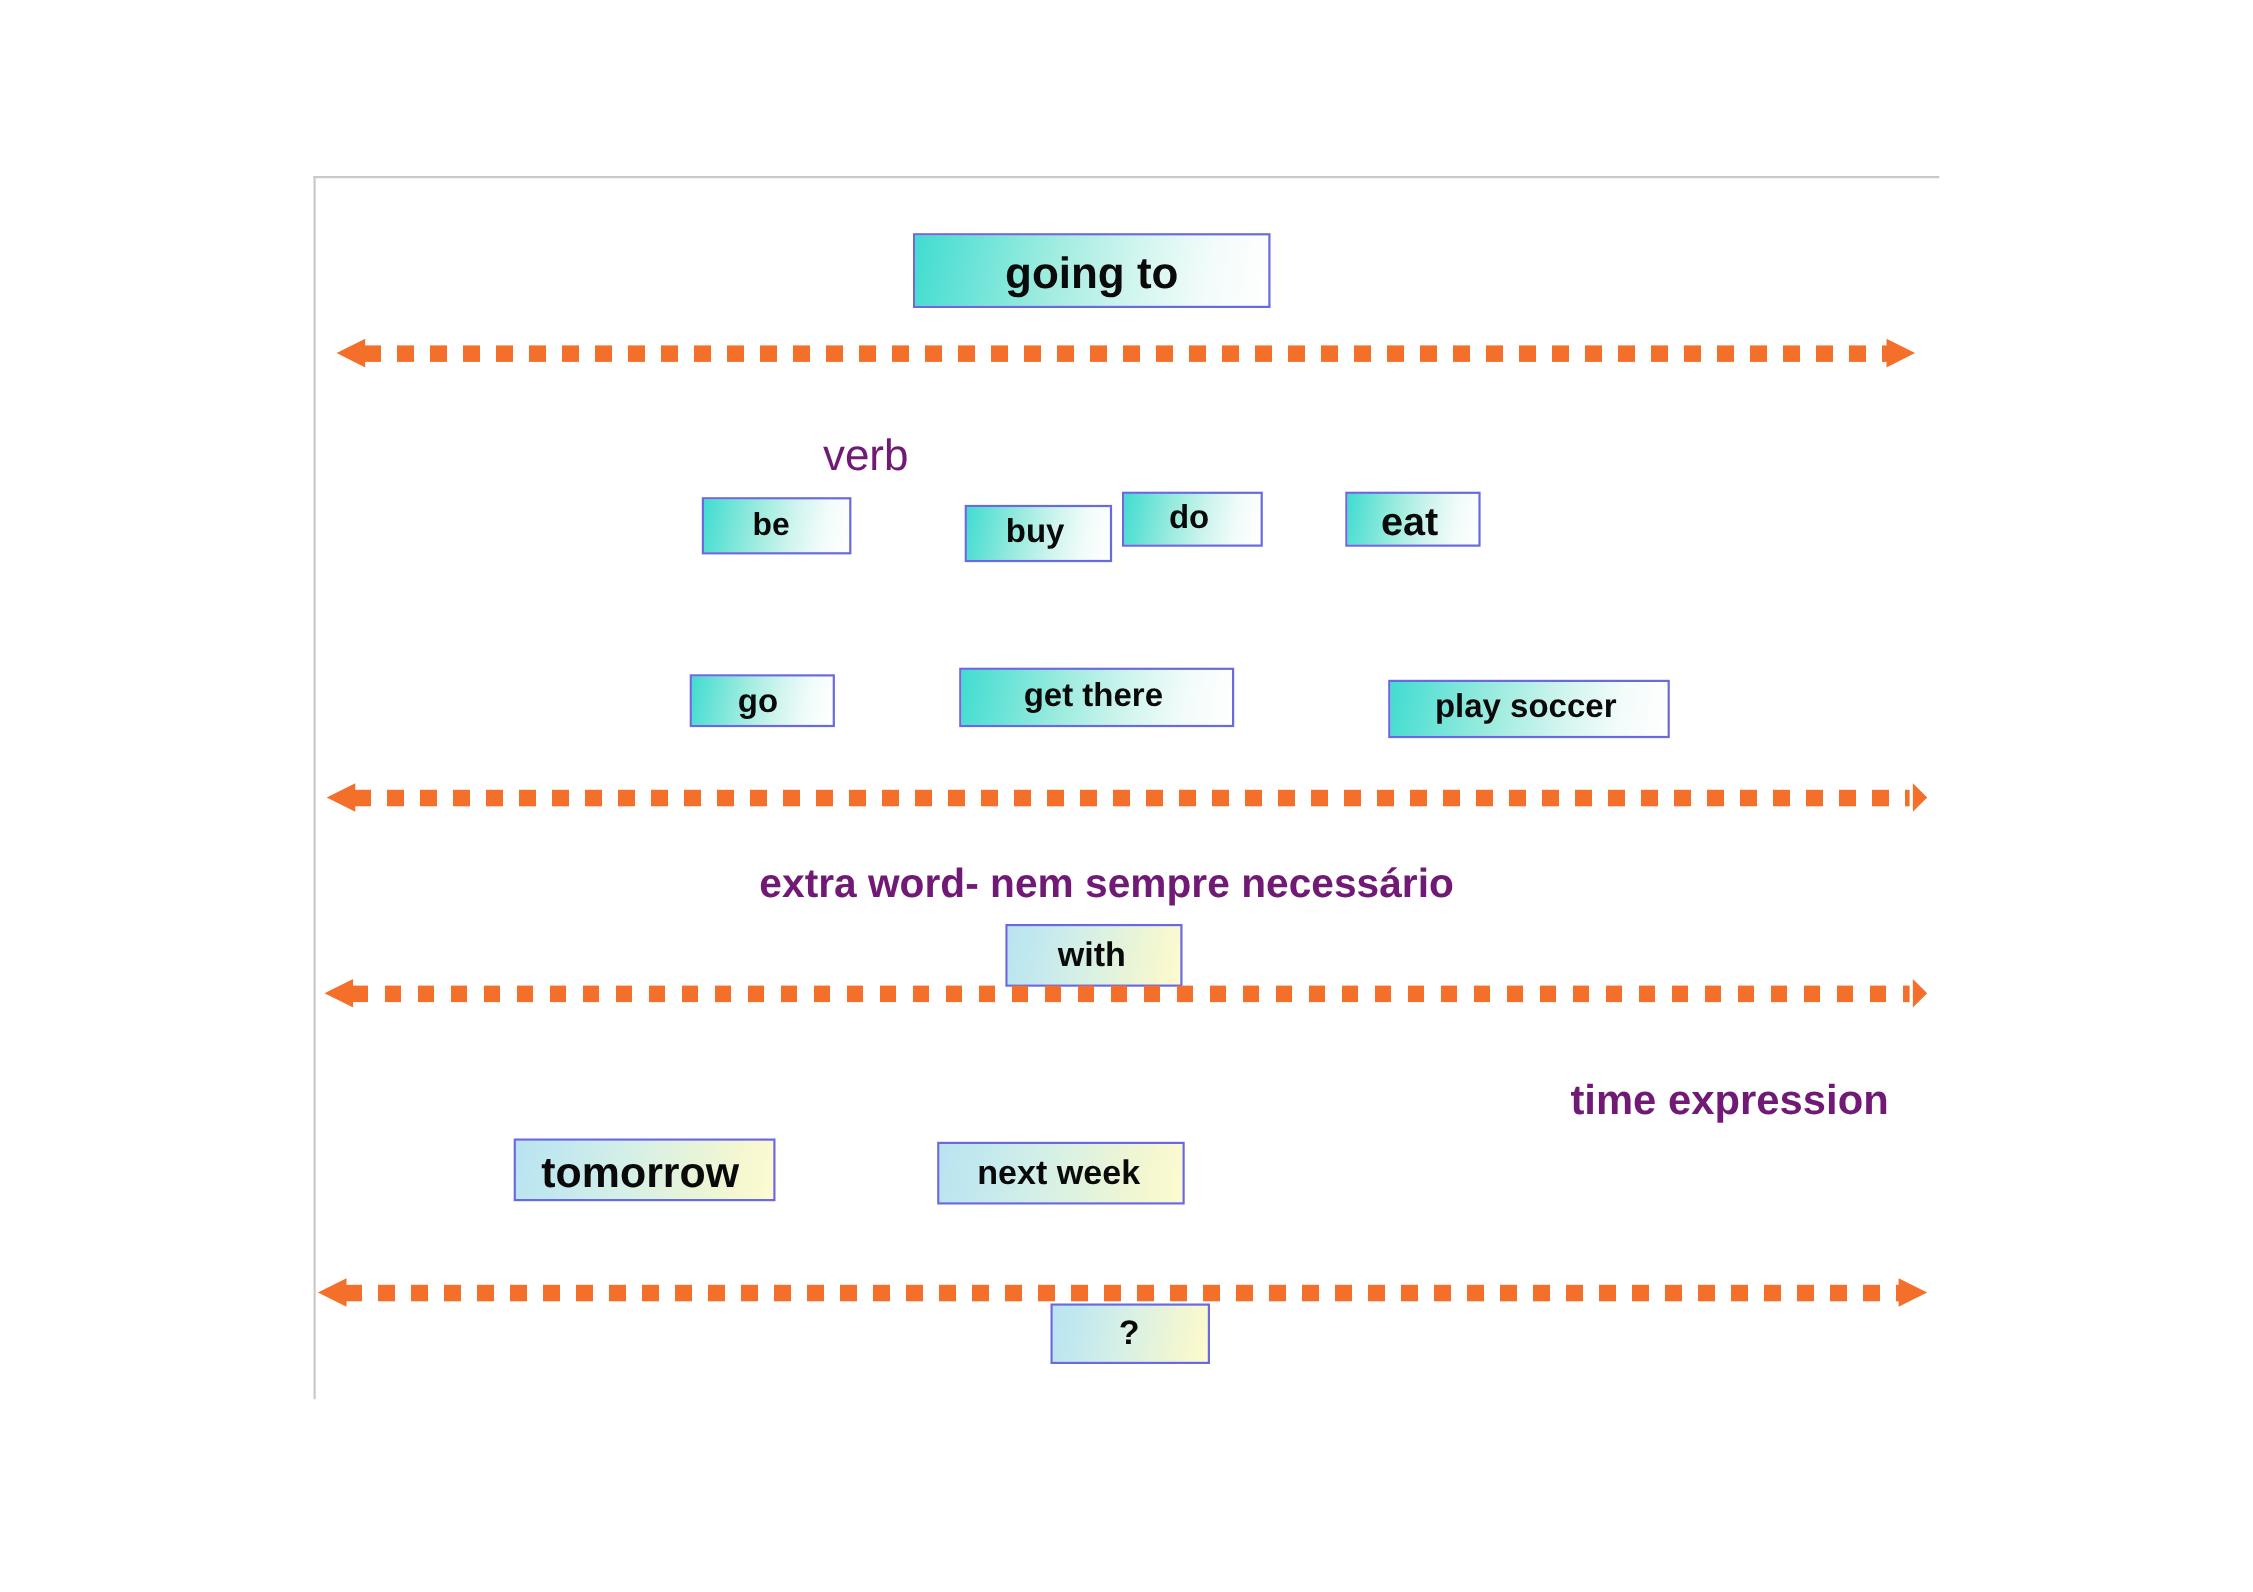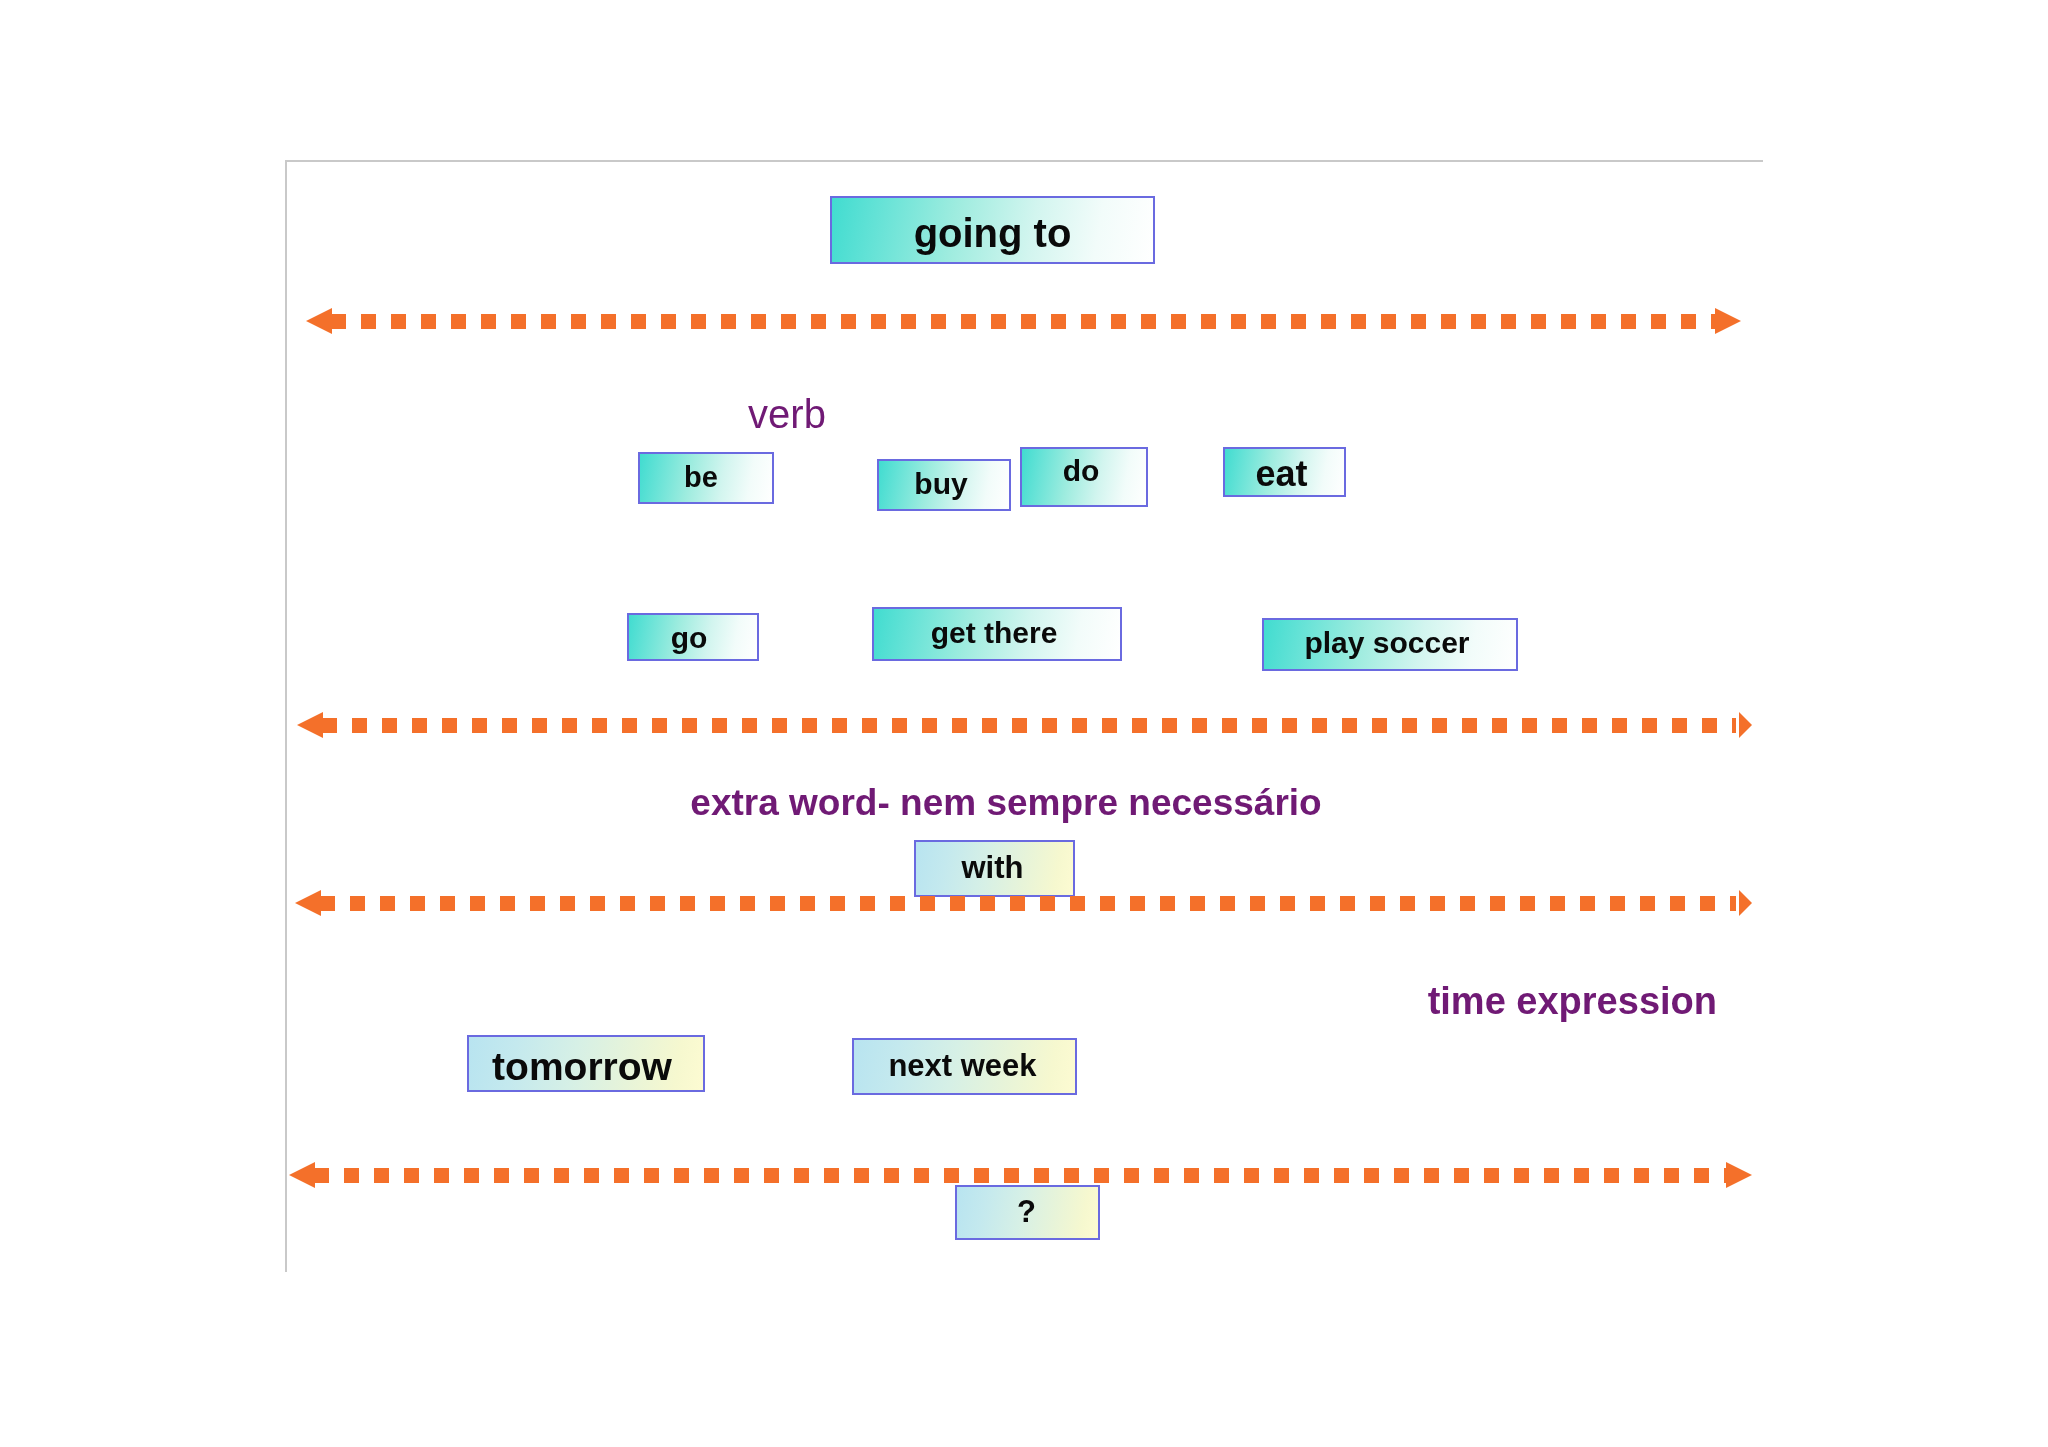--- a/index.html
+++ b/index.html
@@ -90,41 +90,41 @@
     line-height:1;
   }
   .caption.regular{font-weight:normal;}
   .caption.bold{font-weight:bold;}
 </style>
 </head>
 <body>
 
 <div id="slide-frame">
 
-  <div class="word-box grad-teal" style="left:543px;top:34px;width:325px;height:68px;">
+  <div class="word-box grad-teal" style="left:543px;top:50px;width:325px;height:68px;">
     <span class="wb-label" style="top:15px;font-size:40px;">going to</span>
   </div>
 
   <div class="arrow-line" style="left:19px;top:146px;width:1435px;">
     <div class="head left"></div>
     <div class="dots" style="left:25px;right:25px;"></div>
     <div class="head right"></div>
   </div>
 
   <div class="caption regular" style="left:0;top:232px;width:1000px;text-align:center;font-size:40px;">verb</div>
 
   <div class="word-box grad-teal" style="left:351px;top:290px;width:136px;height:52px;">
     <span class="wb-label" style="top:9px;left:-10px;font-size:29px;">be</span>
   </div>
 
   <div class="word-box grad-teal" style="left:590px;top:297px;width:134px;height:52px;">
     <span class="wb-label" style="top:8px;left:-6px;font-size:30px;">buy</span>
   </div>
 
-  <div class="word-box grad-teal" style="left:733px;top:285px;width:128px;height:60px;">
+  <div class="word-box grad-teal" style="left:733px;top:285px;width:128px;height:50px;">
     <span class="wb-label" style="top:7px;left:-6px;font-size:30px;">do</span>
   </div>
 
   <div class="word-box grad-teal" style="left:936px;top:285px;width:123px;height:50px;">
     <span class="wb-label" style="top:7px;left:-6px;font-size:36px;">eat</span>
   </div>
 
   <div class="word-box grad-teal" style="left:340px;top:451px;width:132px;height:48px;">
     <span class="wb-label" style="top:8px;left:-8px;font-size:30px;">go</span>
   </div>

